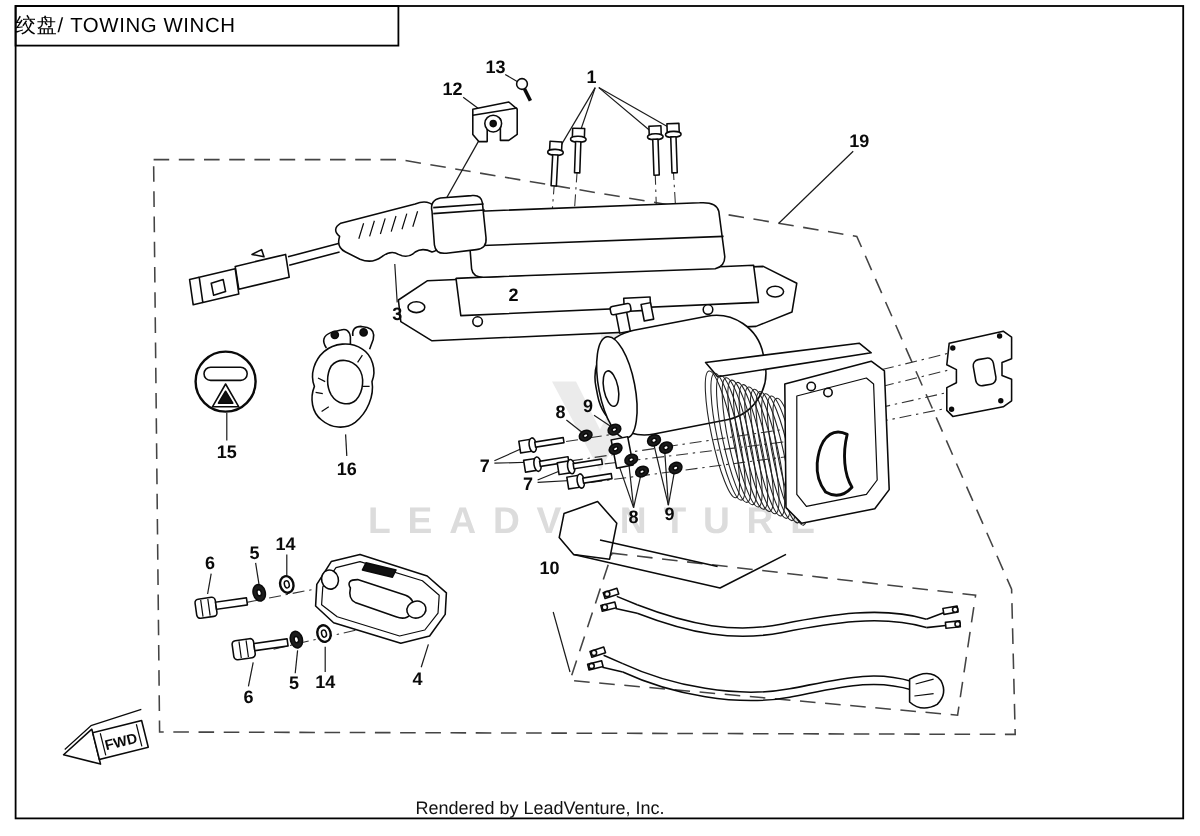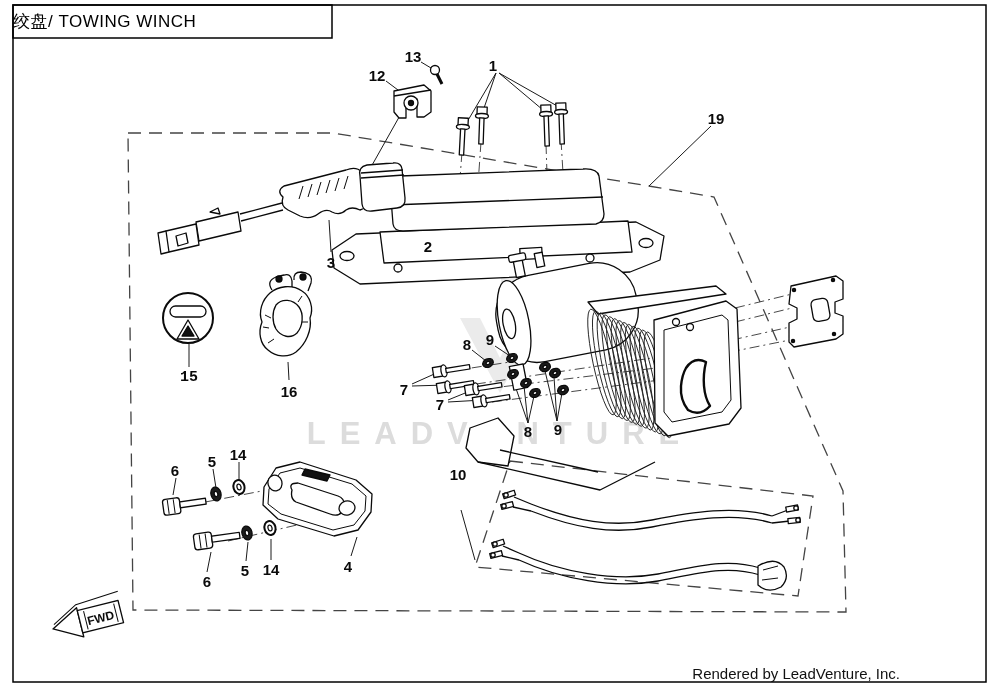--- a/index.html
+++ b/index.html
@@ -2,21 +2,21 @@
 <html><head>
 <meta charset="utf-8">
 <style>
   html,body{margin:0;padding:0;background:#fff;}
   #page{position:relative;width:1000px;height:697px;background:#fff;overflow:hidden;
         font-family:"Liberation Sans",sans-serif;}
   #art{position:absolute;left:0;top:0;width:1000px;height:697px;}
   .overlay{position:absolute;color:#000;}
   #title-box{left:13px;top:5px;width:319px;height:33px;line-height:33px;
              font-weight:normal;font-size:17px;letter-spacing:.5px;}
-  #footer-text{left:0;top:665px;width:900px;text-align:right;font-size:15px;color:#111;}
+  #footer-text{left:0;top:665px;width:900px;text-align:center;font-size:15px;color:#111;}
   .callout{position:absolute;transform:translate(-50%,-50%);font-weight:bold;font-size:15px;
            color:#0a0a0a;line-height:1;}
 </style>
 </head>
 <body>
 
 <div id="page">
 
 <svg id="art" viewBox="0 0 1000 697" xmlns="http://www.w3.org/2000/svg">
   <defs>
@@ -366,17 +366,17 @@
       <span class="callout" style="left: 467px; top: 344px;">8</span>
       <span class="callout" style="left: 528px; top: 431px;">8</span>
       <span class="callout" style="left: 490px; top: 339px;">9</span>
       <span class="callout" style="left: 558px; top: 429px;">9</span>
       <span class="callout" style="left: 458px; top: 474px;">10</span>
       <span class="callout" style="left: 716px; top: 118px;">19</span>
       <span class="callout" style="left: 377px; top: 75px;">12</span>
       <span class="callout" style="left: 413px; top: 56px; text-align: right;">13</span>
       <span class="callout" style="left: 238px; top: 454px;">14</span>
       <span class="callout" style="left: 271px; top: 569px;">14</span>
-      <span class="callout" style="left: 189px; top: 377px; font-family: Liberation Mono, monospace;">15</span>
+      <span class="callout" style="left: 189px; top: 377px;">15</span>
       <span class="callout" style="left: 289px; top: 391px;">16</span>
     </div>
 
 </div>
 
 </body></html>

